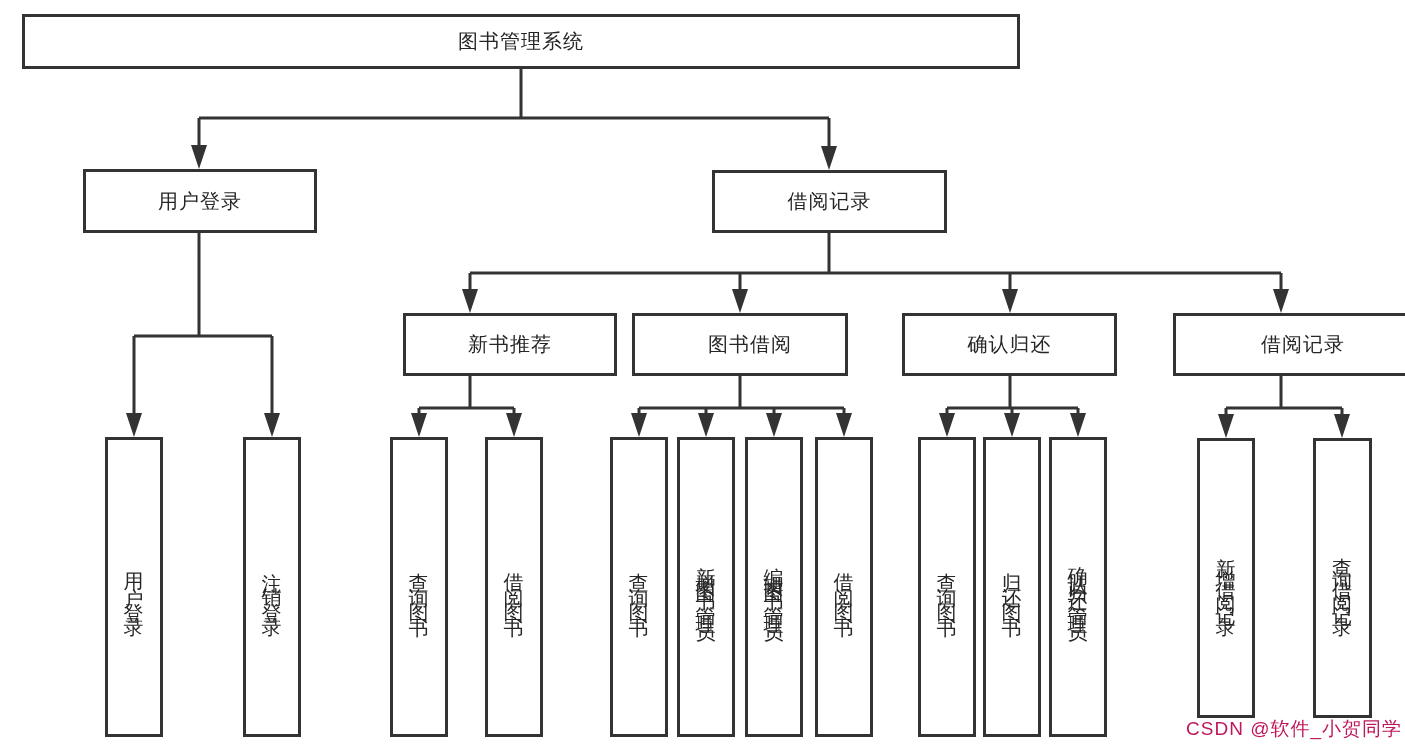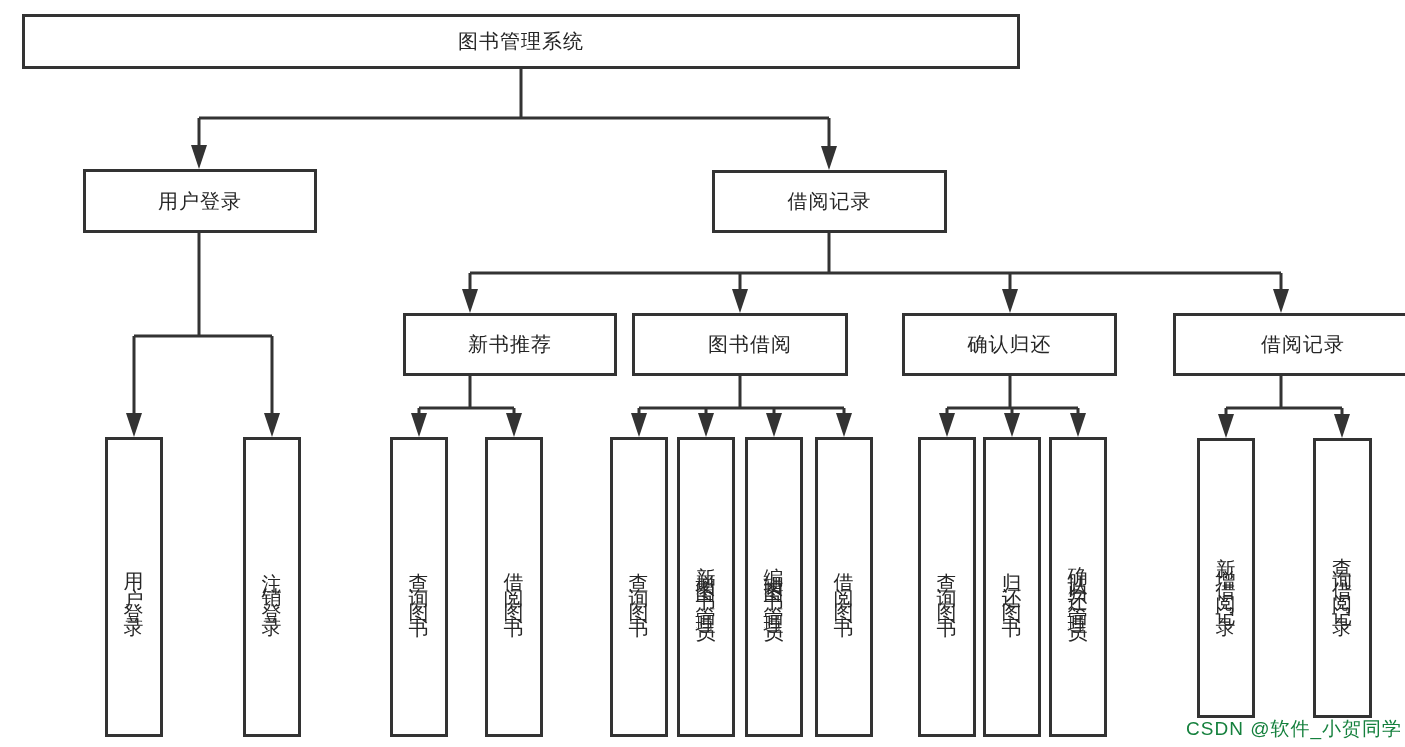--- a/index.html
+++ b/index.html
@@ -42,21 +42,21 @@
     white-space: nowrap;
   }
   .ls-lg { letter-spacing: 15px; }
   .ls-md { letter-spacing: 12px; }
   .ls-sm { letter-spacing: 8px; }
   .watermark {
     position: absolute;
     top: 716px;
     right: 3px;
     font-size: 19px;
-    color: #15803d;
+    color: #be185d;
     letter-spacing: 1px;
     white-space: nowrap;
   }
 </style>
 </head>
 <body>
 
 <div class="stage">
 
   <svg class="connectors" viewBox="0 0 1405 747" xmlns="http://www.w3.org/2000/svg">

